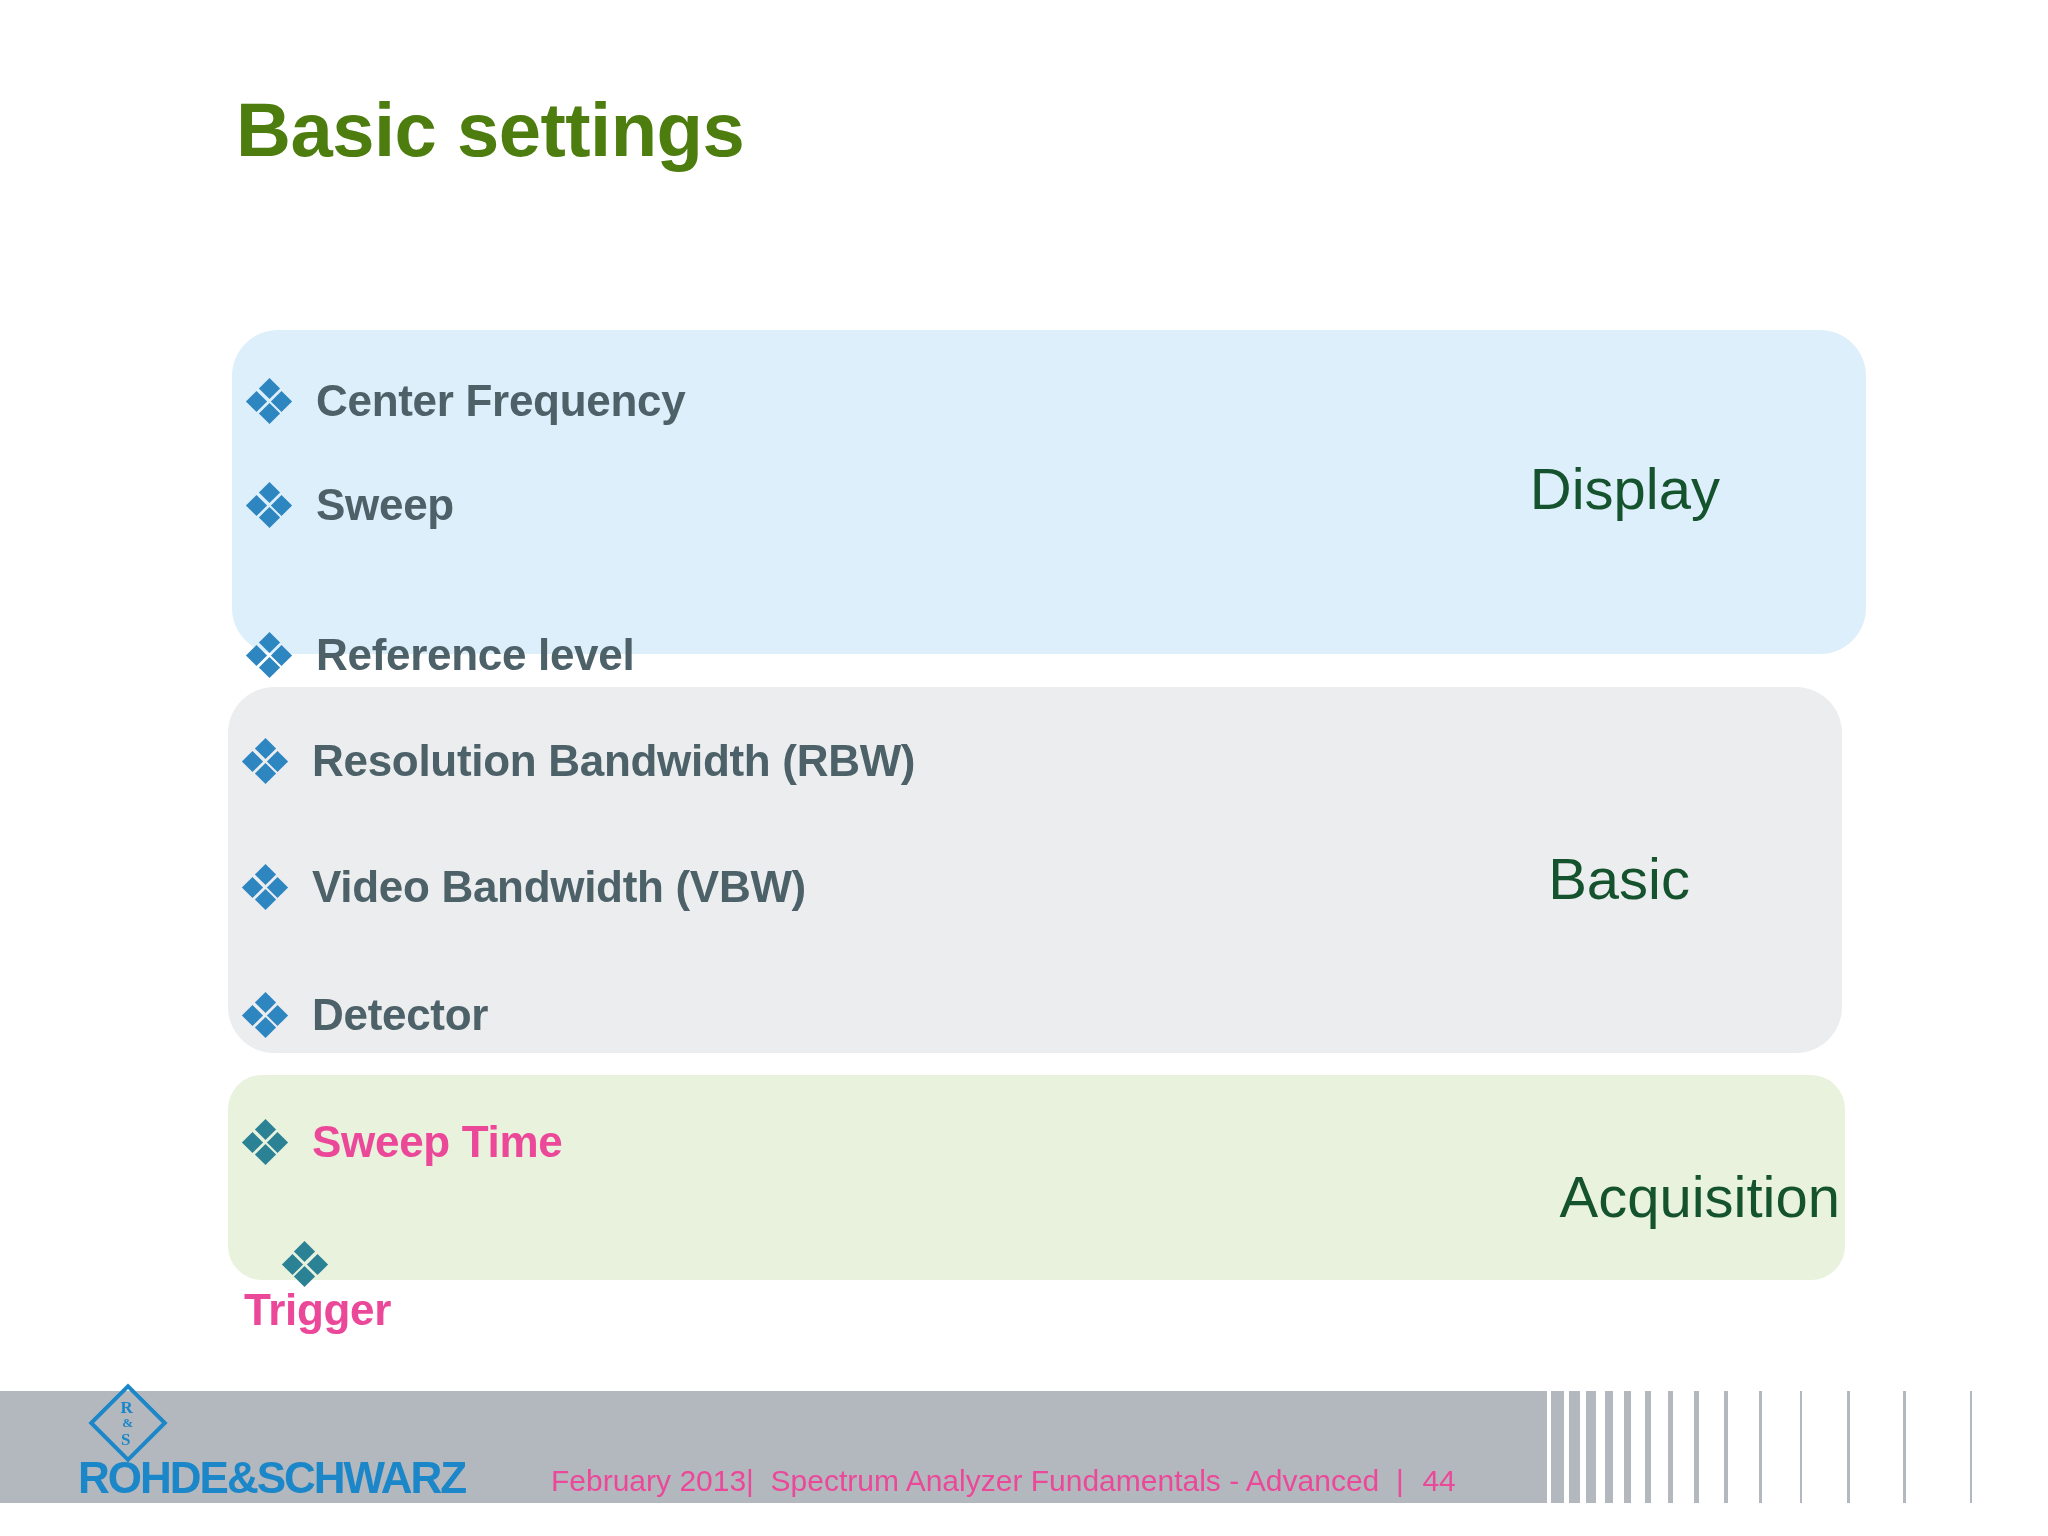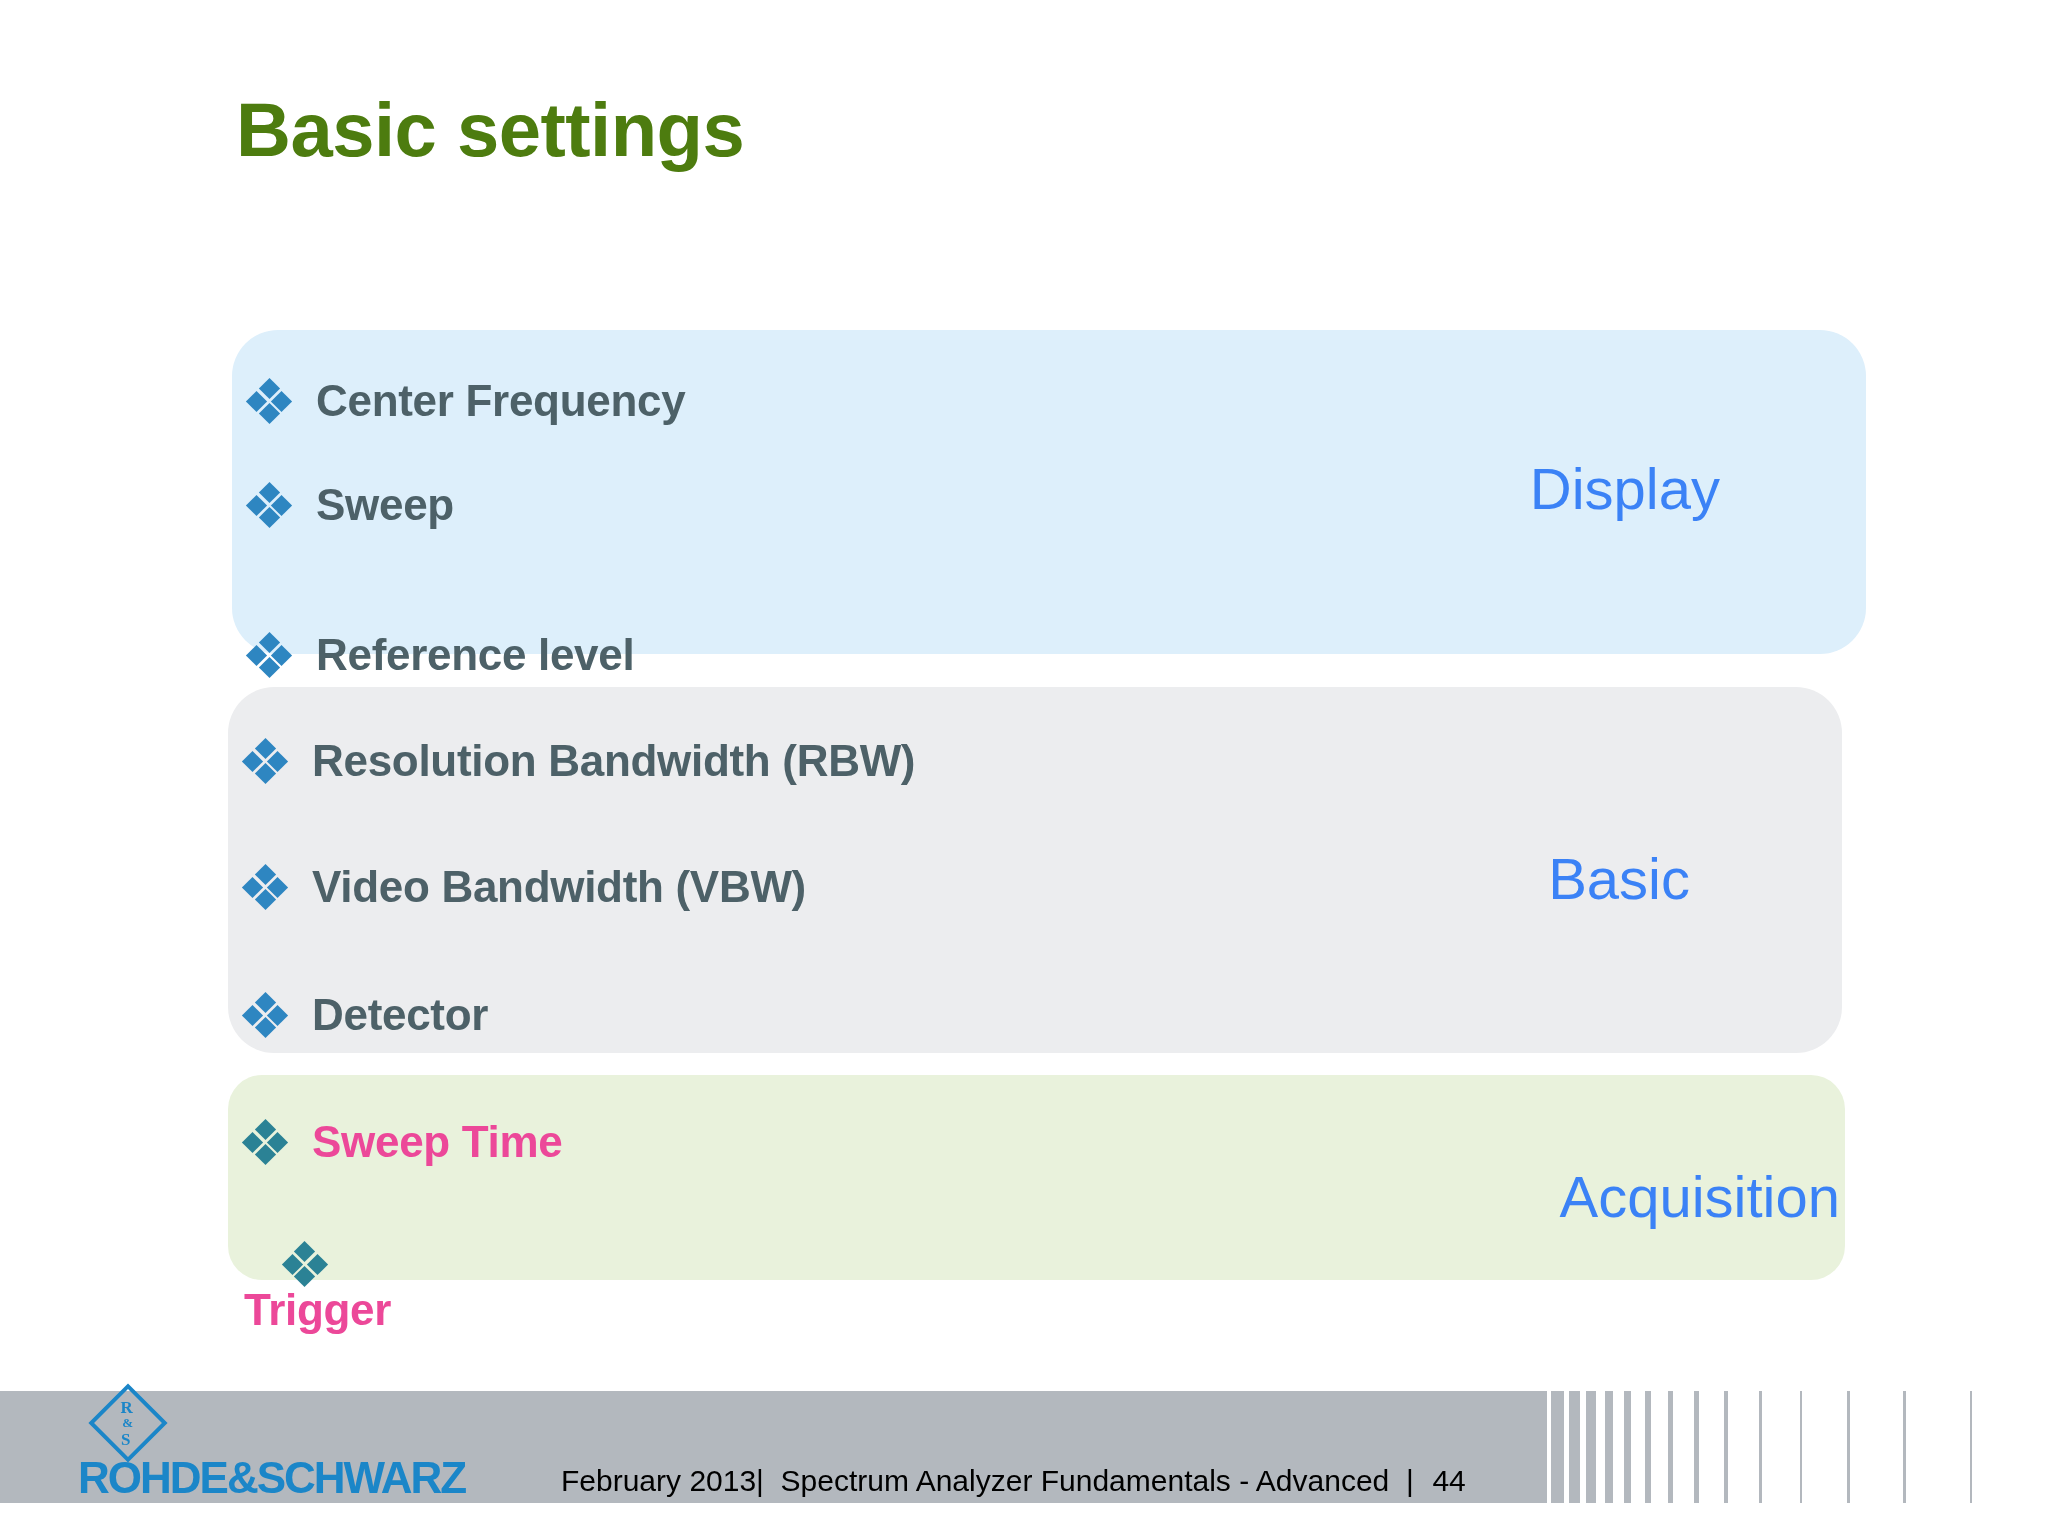--- a/index.html
+++ b/index.html
@@ -92,21 +92,21 @@
     letter-spacing: -0.3px;
   }
   .bullet-label.slate { color: #4D6168; }
   .bullet-label.olive { color: #ec4899; }
 
   
   .group-caption {
     position: absolute;
     font-size: 58px;
     font-weight: normal;
-    color: #3b82f6;
+    color: #14532d;
     white-space: nowrap;
     text-align: right;
   }
 
   
   .footer-band {
     position: absolute;
     left: 0;
     top: 1391px;
     width: 1532px;
@@ -167,23 +167,22 @@
     letter-spacing: -2px;
     white-space: nowrap;
     font-family: "Liberation Sans", sans-serif;
   }
 
   .footer-text {
     position: absolute;
     left: 551px;
     top: 1464px;
     font-size: 30px;
-    color: #000000;
-    white-space: nowrap;
-    margin-left: 10px;
+    color: #ec4899;
+    white-space: nowrap;
   }
   .footer-text .sep { letter-spacing: 2px; }
 </style>
 </head>
 <body>
 
 <div class="slide-title">Basic settings</div>
 
 <div class="panel panel-blue"></div>
 <div class="panel panel-gray"></div>

